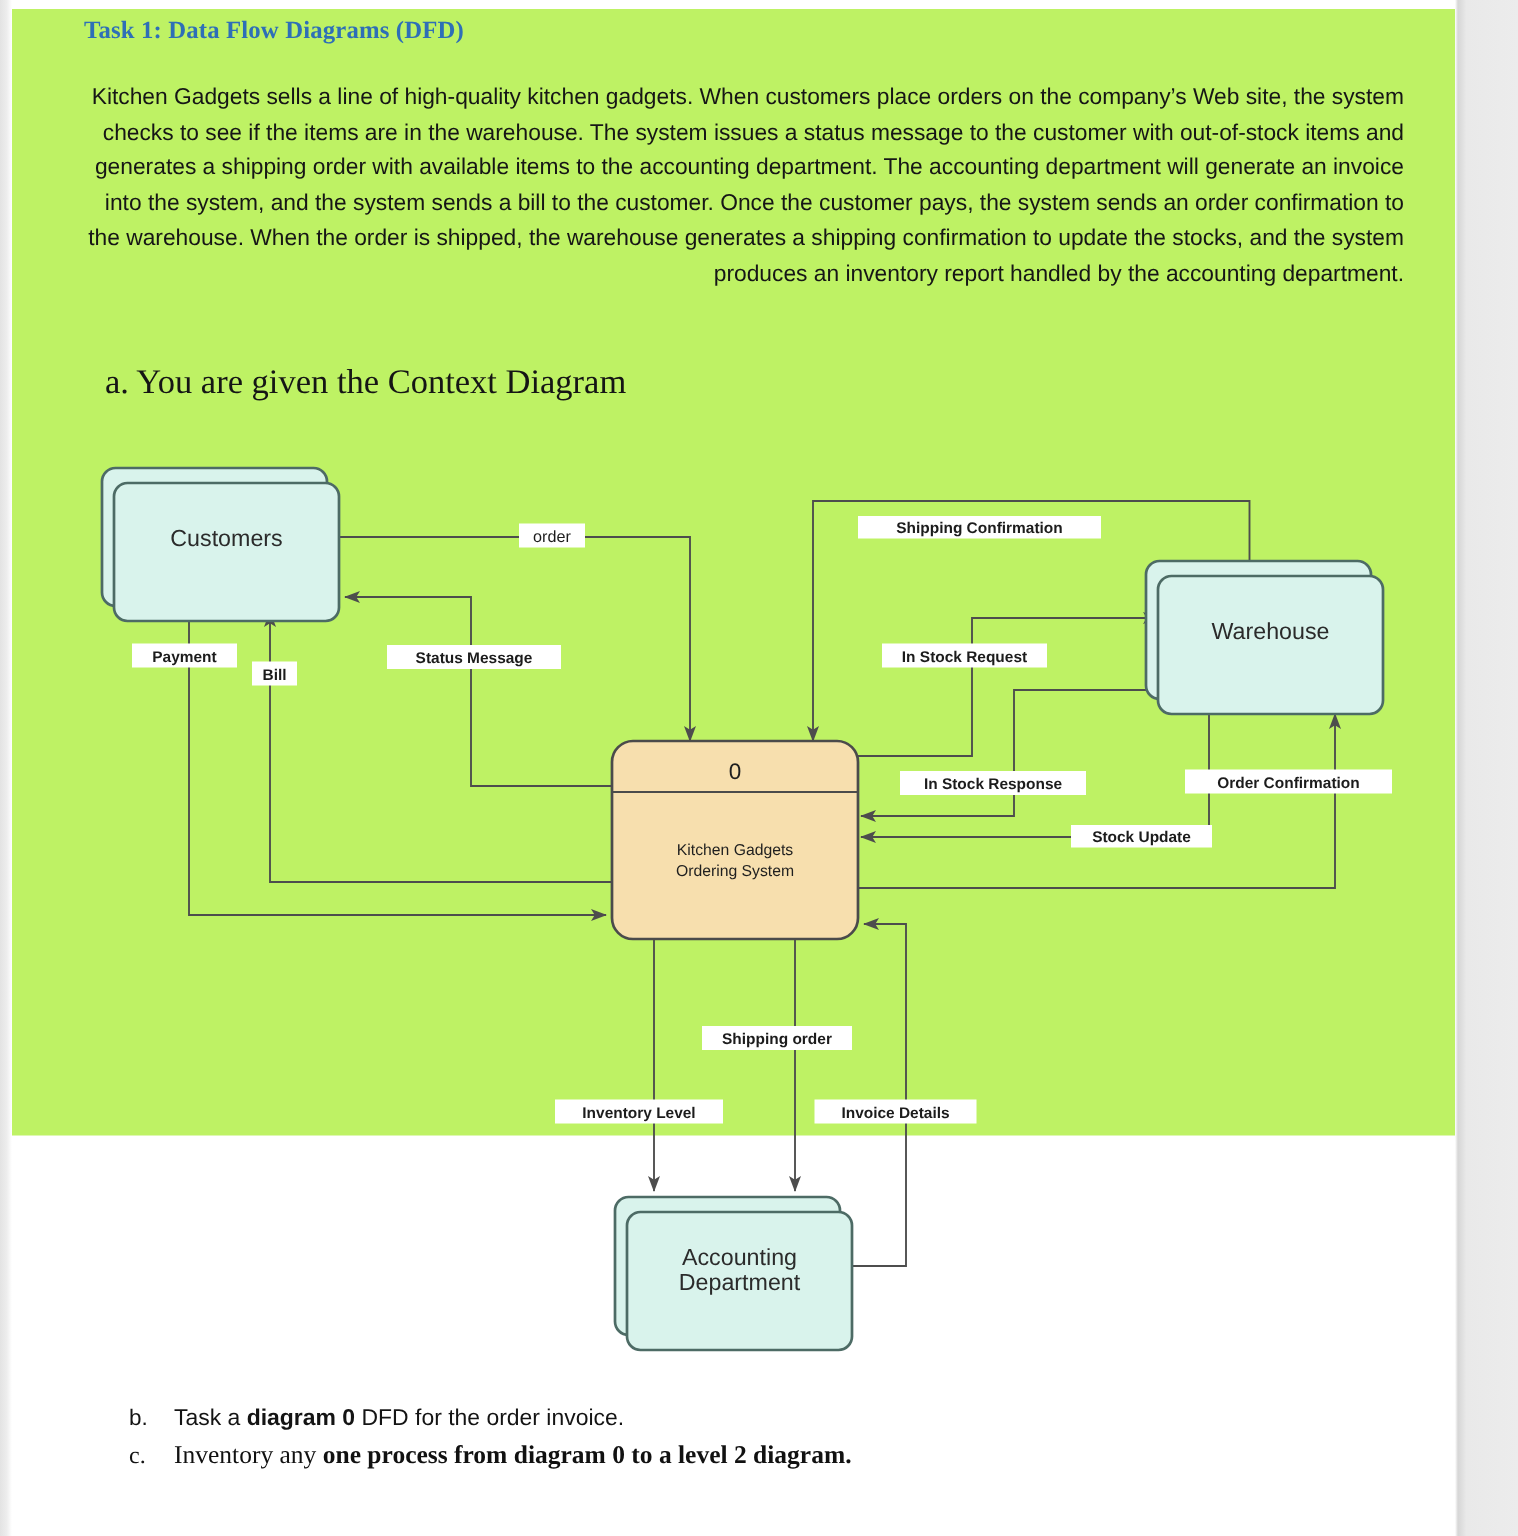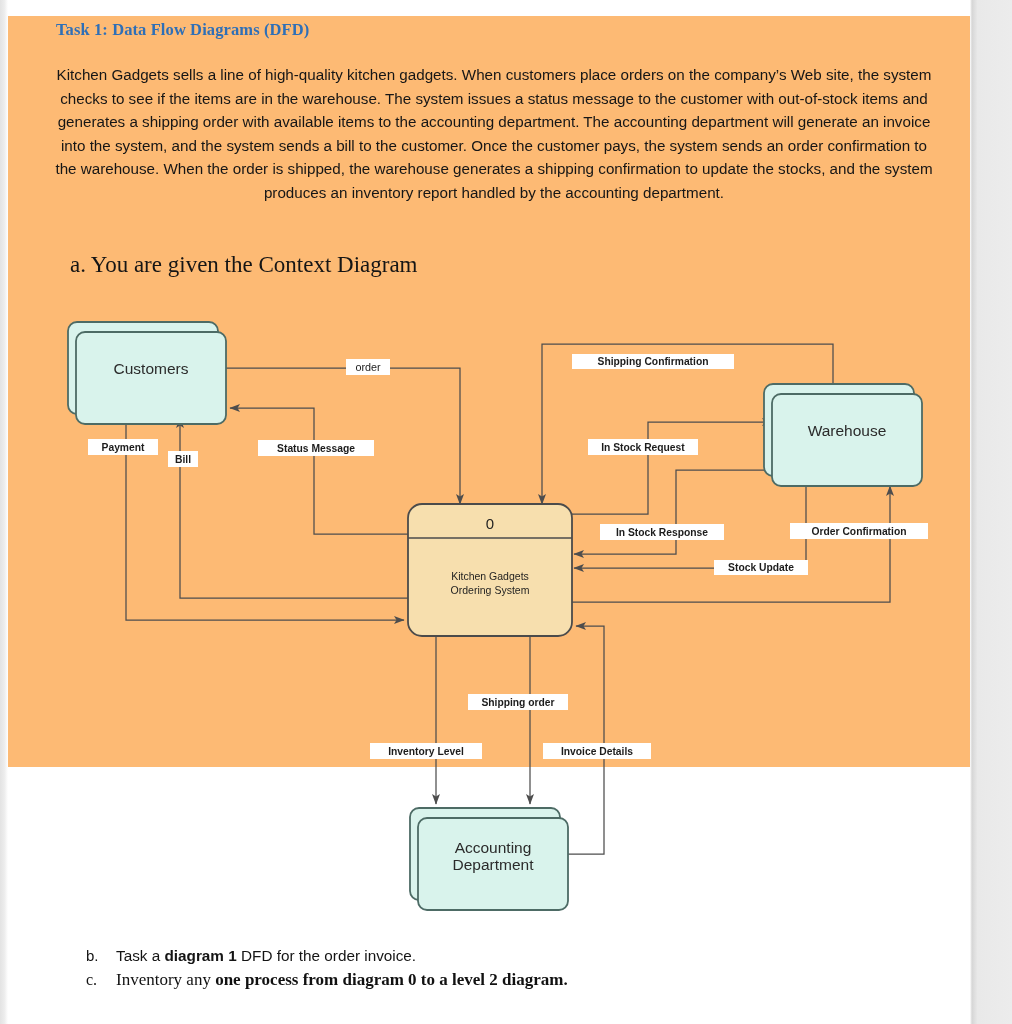--- a/index.html
+++ b/index.html
@@ -24,24 +24,24 @@
   }
   .gutter-right {
     position: absolute;
     right: 0; top: 0;
     width: 42px; height: 1024px;
     background: linear-gradient(to right, #ffffff 0%, #d6d6d6 2px, #e9e9e9 18%, #ececec 100%);
   }
 
   .page {
     position: absolute;
-    left: 8px; top: 16px;
+    left: 8px; top: 6px;
     width: 962px;
     height: 751px;
-    background: #fdba74;
+    background: #bef264;
   }
 
   
   .task-title {
     position: absolute;
     left: 48px; top: 4px;
     font-family: "Liberation Serif", serif;
     font-weight: bold;
     font-size: 16.5px;
     color: #2e6fb7;
@@ -49,21 +49,21 @@
   }
 
   .para {
     position: absolute;
     left: 44px; top: 47px;
     width: 884px;
     font-family: "Liberation Sans", sans-serif;
     font-size: 15.2px;
     line-height: 23.6px;
     color: #161616;
-    text-align: center;
+    text-align: right;
   }
 
   .item-a {
     position: absolute;
     left: 62px; top: 236px;
     font-family: "Liberation Serif", serif;
     font-size: 23px;
     color: #151515;
   }
 
@@ -258,21 +258,21 @@
 
         <rect x="483" y="431" width="108" height="16" fill="#ffffff"></rect>
         <text class="flow-label" x="537" y="443" text-anchor="middle">Invoice Details</text>
       </g>
     </svg>
   </div>
 
   <div class="qlist">
     <div class="qrow b">
       <span class="qmark">b.</span>
-      <span class="qtext-b"><span>Task a </span><b>diagram 1</b><span> DFD for the order invoice.</span></span>
+      <span class="qtext-b"><span>Task a </span><b>diagram 0</b><span> DFD for the order invoice.</span></span>
     </div>
     <div class="qrow c">
       <span class="qmark">c.</span>
       <span class="qtext-c"><span>Inventory any </span><b>one process from diagram 0 to a level 2 diagram.</b></span>
     </div>
   </div>
 
 
   <div class="cut-line">You are given the information you need to complete this task</div>
 

